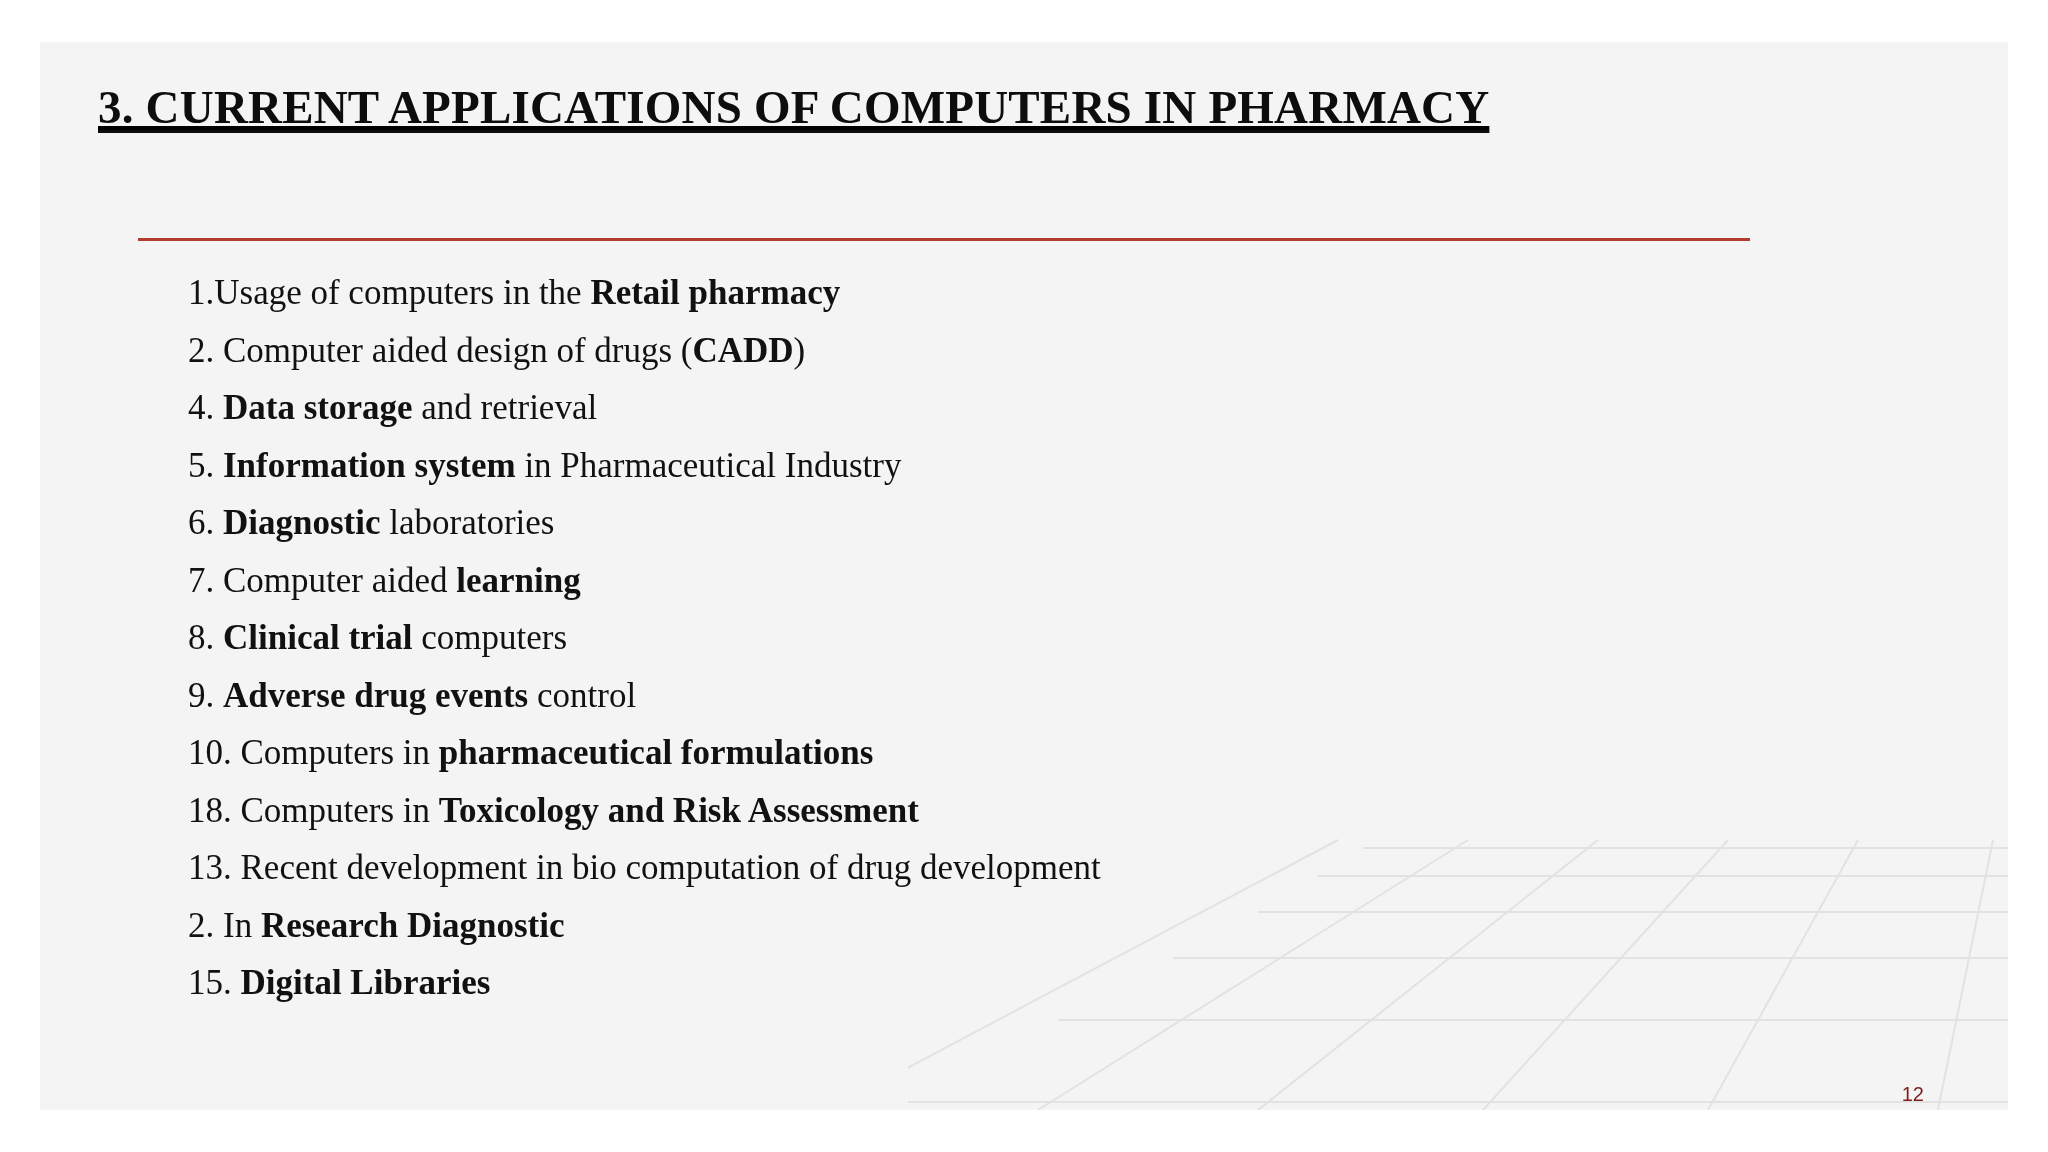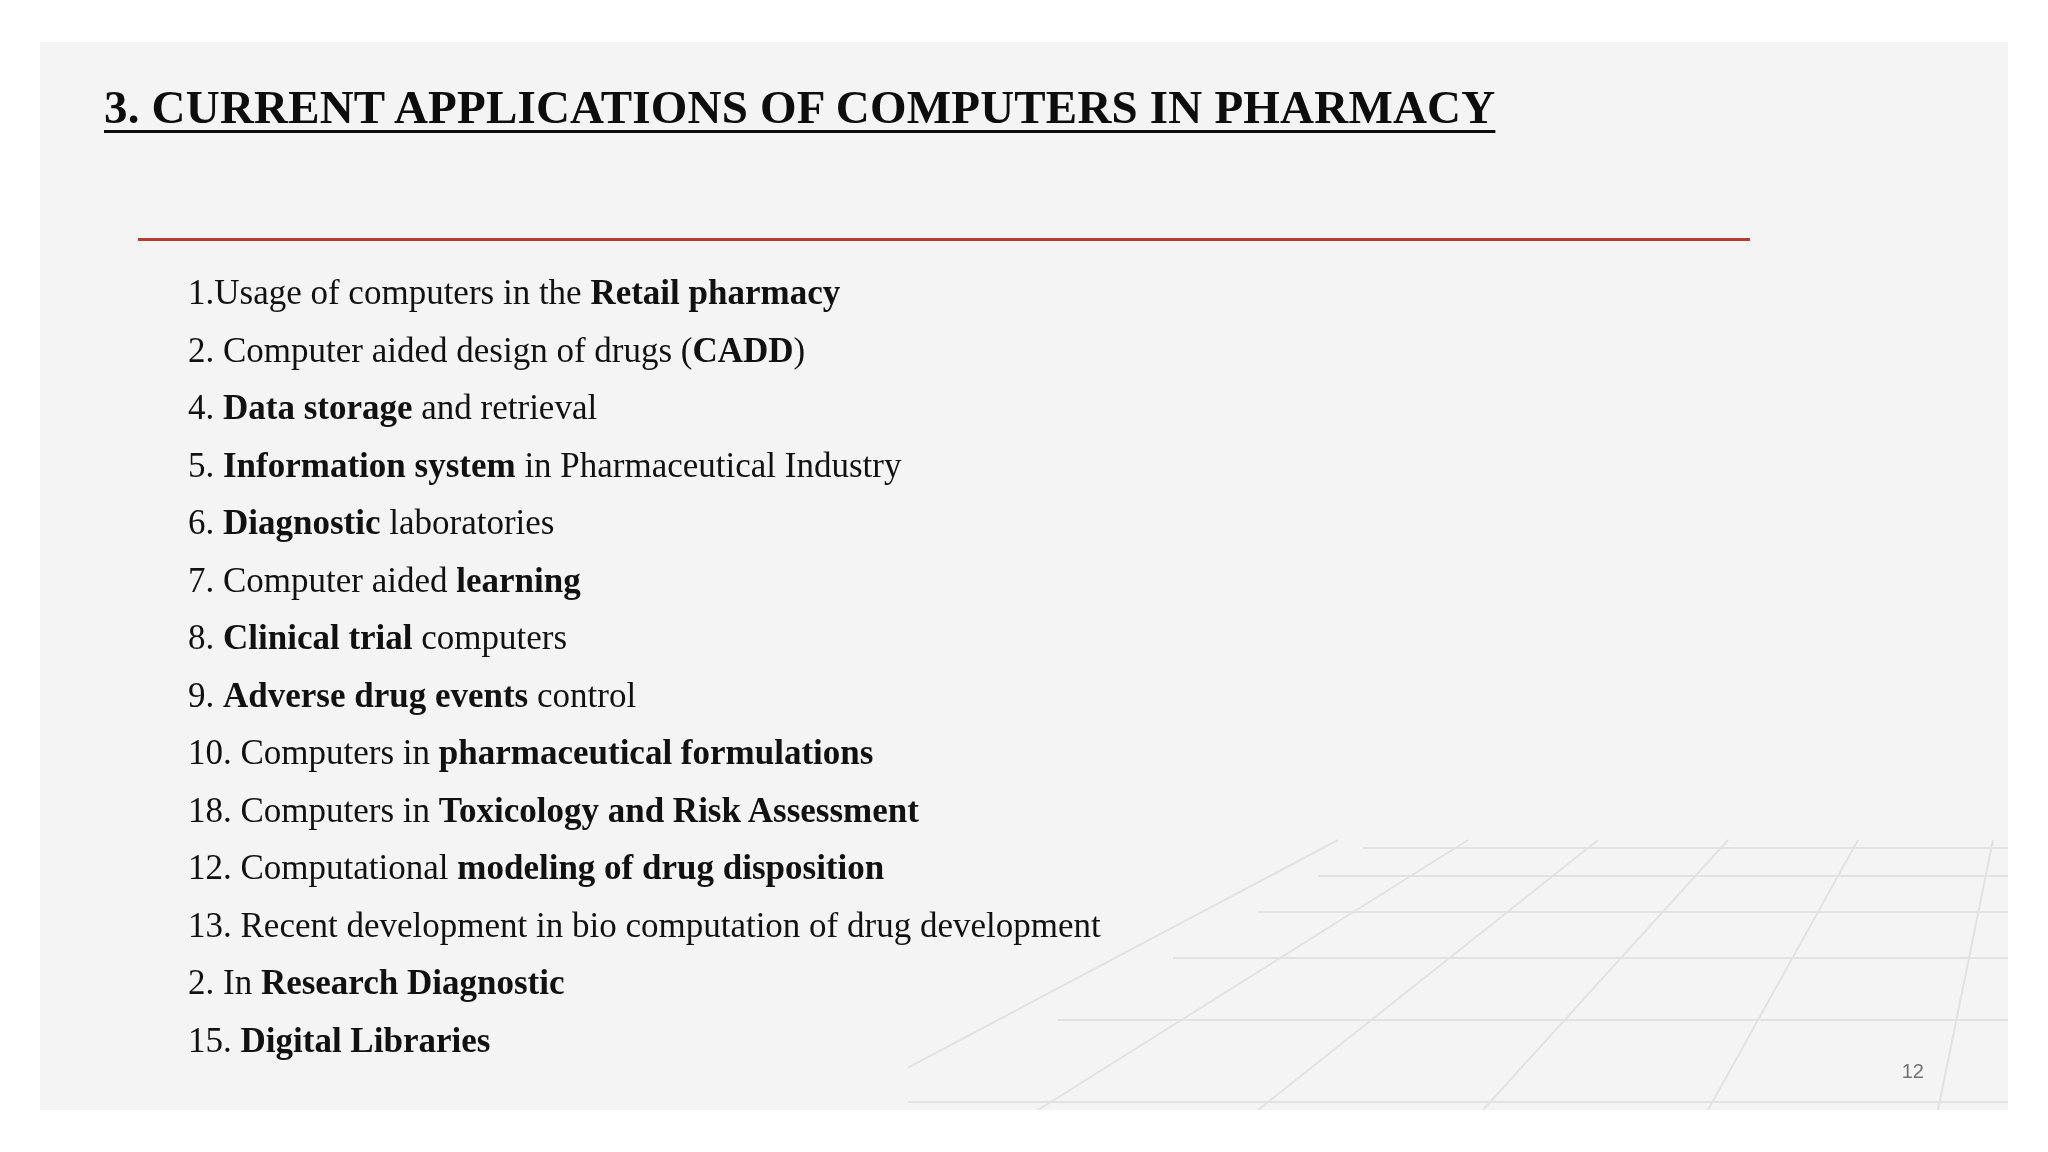--- a/index.html
+++ b/index.html
@@ -31,23 +31,24 @@
     position: absolute;
     right: 0;
     bottom: 0;
     width: 1100px;
     height: 420px;
     pointer-events: none;
     opacity: 1;
   }
   .title-wrap {
     position: absolute;
-    left: 64px;
+    left: 58px;
     top: 38px;
     width: 1860px;
+    text-decoration: underline;
   }
   .slide-title {
     font-family: "Liberation Serif", serif;
     font-weight: bold;
     font-size: 47px;
     line-height: 1.15;
     color: #0d0d0d;
     letter-spacing: 0.2px;
     text-decoration: underline;
     text-underline-offset: 7px;
@@ -75,24 +76,24 @@
     color: #111111;
     white-space: nowrap;
   }
   .line b {
     font-weight: bold;
     margin-top: 11px;
   }
   .page-number {
     position: absolute;
     right: 84px;
-    bottom: 27px;
+    bottom: 4px;
     font-family: "Liberation Sans", sans-serif;
     font-size: 20px;
-    color: #737373;
+    color: #7f1d1d;
     margin-top: 32px;
   }
 </style>
 </head>
 <body>
 
 <div id="slide">
   <div id="slide-body">
 
     <svg class="grid-deco" viewBox="0 0 1100 420" preserveAspectRatio="none">
@@ -121,21 +122,20 @@
         <div class="line"><span>1.</span><span>Usage of computers in the </span><b>Retail pharmacy</b></div>
         <div class="line"><span>2.</span><span> Computer aided design of drugs (</span><b>CADD</b><span>)</span></div>
         <div class="line"><span>4.</span><span> </span><b>Data storage</b><span> and retrieval</span></div>
         <div class="line"><span>5.</span><span> </span><b>Information system</b><span> in Pharmaceutical Industry</span></div>
         <div class="line"><span>6.</span><span> </span><b>Diagnostic</b><span> laboratories</span></div>
         <div class="line"><span>7.</span><span> Computer aided </span><b>learning</b></div>
         <div class="line"><span>8.</span><span> </span><b>Clinical trial</b><span> computers</span></div>
         <div class="line"><span>9.</span><span> </span><b>Adverse drug events</b><span> control</span></div>
         <div class="line"><span>10.</span><span> Computers in </span><b>pharmaceutical formulations</b></div>
         <div class="line"><span>18.</span><span> Computers in </span><b>Toxicology and Risk Assessment</b></div>
-        <div class="line"><span>12.</span><span> Computational </span><b>modeling of drug disposition</b></div>
         <div class="line"><span>13.</span><span> Recent development in bio computation of drug development</span></div>
         <div class="line"><span>2.</span><span> In </span><b>Research Diagnostic</b></div>
         <div class="line"><span>15.</span><span> </span><b>Digital Libraries</b></div>
       </div>
 
     <div class="page-number">12</div>
   </div>
 </div>
 
 </body></html>

